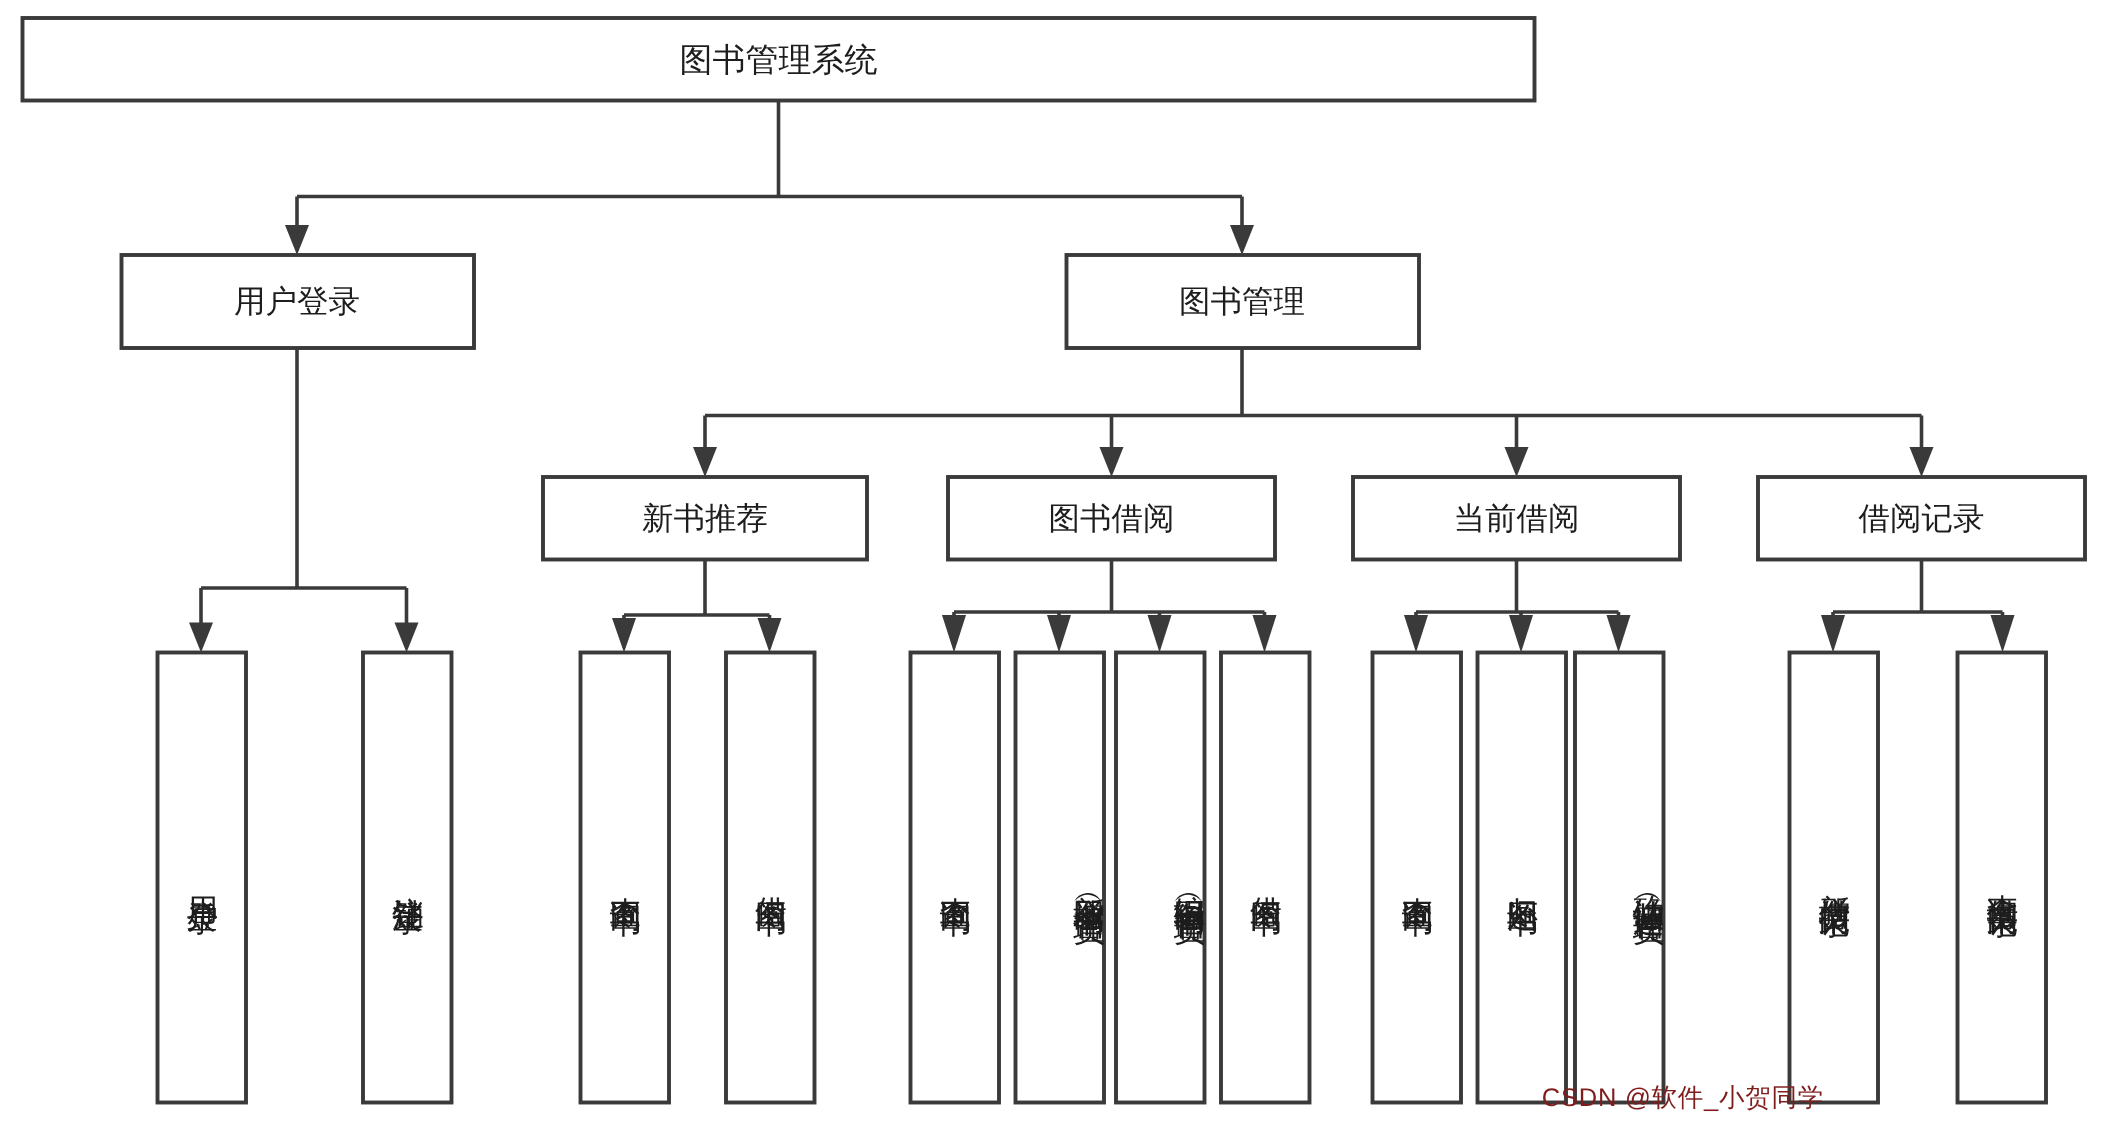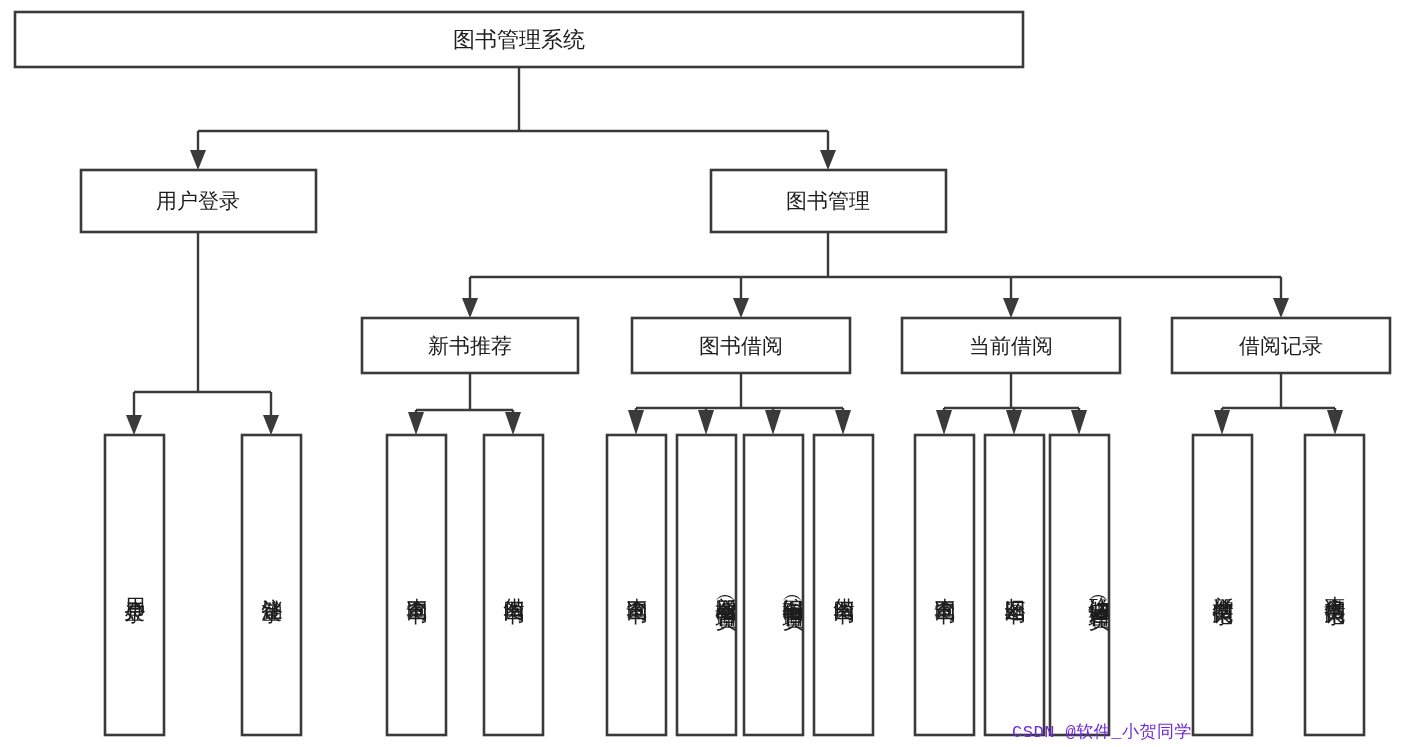--- a/index.html
+++ b/index.html
@@ -11,20 +11,21 @@
     width: 1405px;
     height: 747px;
     font-family: "DejaVu Sans", "Liberation Sans", sans-serif;
     overflow: hidden;
     position: relative;
   }
   #diagram-root {
     position: relative;
     width: 1200px;
     height: 747px;
+    padding-left: 24px;
   }
   svg#flow-svg {
     position: absolute;
     top: 0;
     left: 0;
     width: 1405px;
     height: 747px;
     display: block;
   }
   .node-box {
@@ -70,23 +71,23 @@
     align-items: center;
     justify-content: center;
     text-align: center;
     white-space: nowrap;
     user-select: none;
   }
   #watermark {
     position: absolute;
     right: 8px;
     bottom: 4px;
-    font-family: Liberation Mono, monospace;
+    font-family: Liberation Sans, sans-serif;
     font-size: 17px;
-    color: #6d28d9;
+    color: #7f1d1d;
     letter-spacing: 0.5px;
     user-select: none;
     pointer-events: none;
   }
 </style>
 </head>
 <body>
 
 <div id="diagram-root">
 

